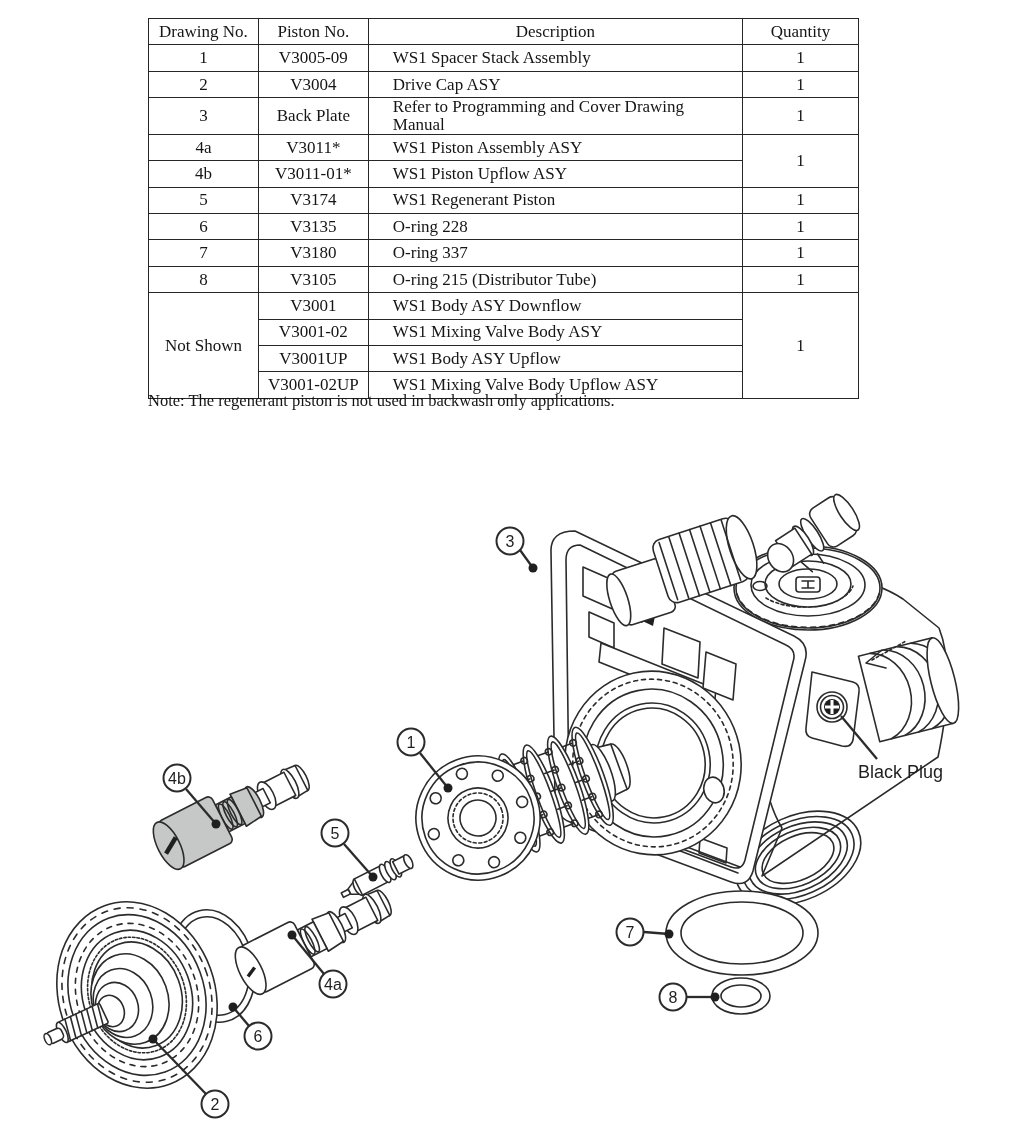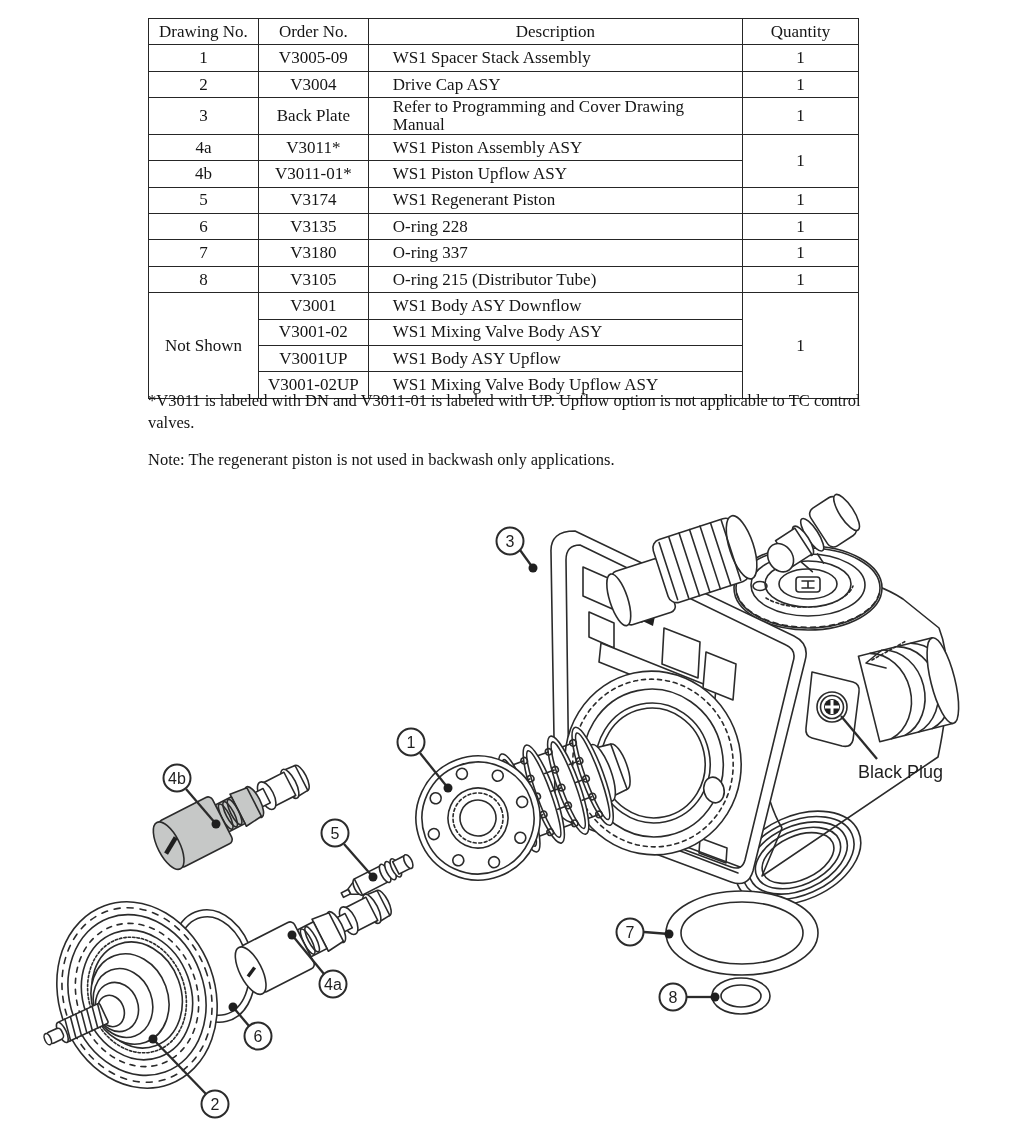--- a/index.html
+++ b/index.html
@@ -31,21 +31,21 @@
 <table class="parts-table">
   <colgroup>
     <col style="width:110px">
       <col style="width:110px">
       <col style="width:375px">
       <col style="width:116px">
   </colgroup>
   <thead>
     <tr>
         <th>Drawing No.</th>
-        <th>Order No.</th>
+        <th>Piston No.</th>
         <th>Description</th>
         <th>Quantity</th>
       </tr>
   </thead>
   <tbody>
       <tr>
         <td>1</td>
         <td>V3005-09</td>
         <td class="desc">WS1 Spacer Stack Assembly</td>
         <td>1</td>
@@ -112,21 +112,20 @@
         <td class="desc">WS1 Body ASY Upflow</td>
       </tr>
       <tr>
         <td>V3001-02UP</td>
         <td class="desc">WS1 Mixing Valve Body Upflow ASY</td>
       </tr>
     </tbody>
 </table>
 
 <div class="notes">
-  <p>*V3011 is labeled with DN and V3011-01 is labeled with UP. Upflow option is not applicable to TC control valves.</p>
   <p>Note: The regenerant piston is not used in backwash only applications.</p>
 </div>
 
 <svg width="1012" height="1126" viewBox="0 0 1012 1126">
 
   <g>
     <path class="lnw" d="M 790,584 C 762,592 756,640 757,700 C 758,762 766,802 782,828 L 762,876 L 938,757 C 950,700 951,658 939,628 L 903,599 C 868,576 824,574 790,584 Z"></path>
 
     <g transform="rotate(-24 798 858)">
       <ellipse class="ln" cx="798" cy="858" rx="66" ry="42"></ellipse>

